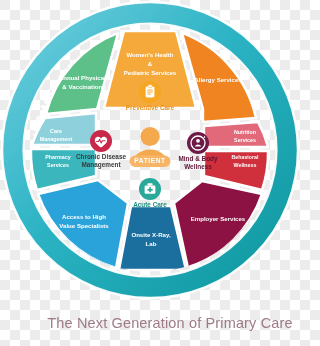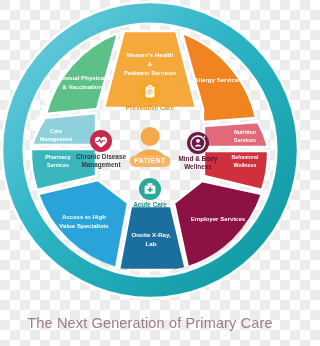--- a/index.html
+++ b/index.html
@@ -32,20 +32,21 @@
     font-family:"Liberation Sans", sans-serif;
     font-weight:700;font-size:6.6px;fill:#ffffff;
     text-anchor:middle;letter-spacing:0.6px;
   }
   #caption{
     position:absolute;left:0;top:300px;width:300px;height:46px;
     display:flex;align-items:center;justify-content:center;
     font-family:"Liberation Sans", sans-serif;
     font-size:14.5px;color:#9e7b86;letter-spacing:0.15px;
     white-space:nowrap;
+    padding-left:20px;
   }
 </style>
 </head>
 <body>
 
 <div id="wheel-wrap">
 <svg width="300" height="300" viewBox="0 0 300 300" xmlns="http://www.w3.org/2000/svg">
   <defs>
     <linearGradient id="ringGrad" x1="0" y1="0" x2="1" y2="1">
       <stop offset="0%" stop-color="#6fcede"></stop>

